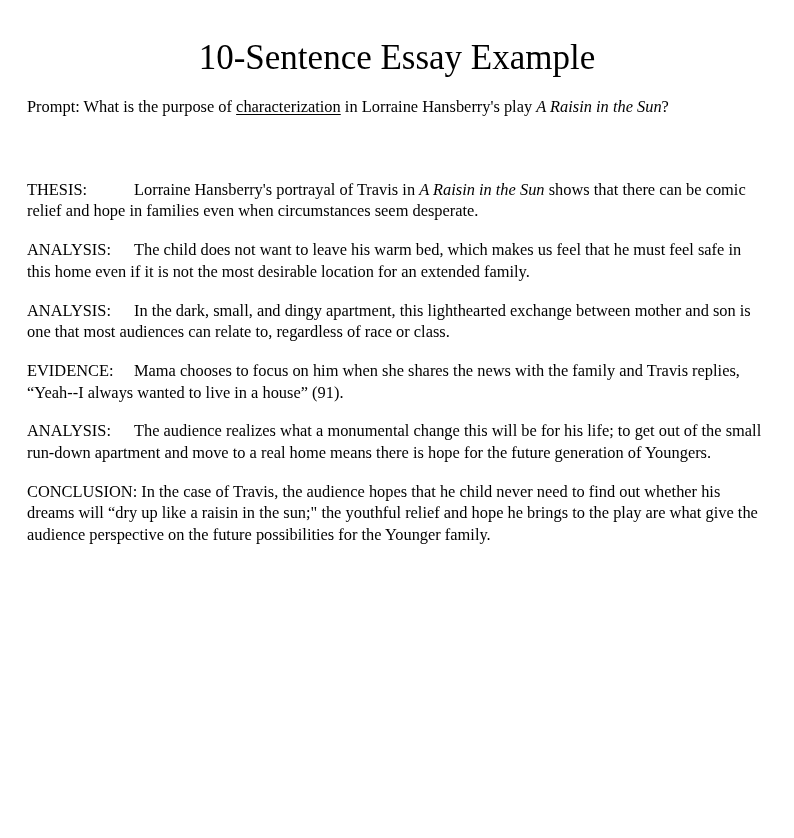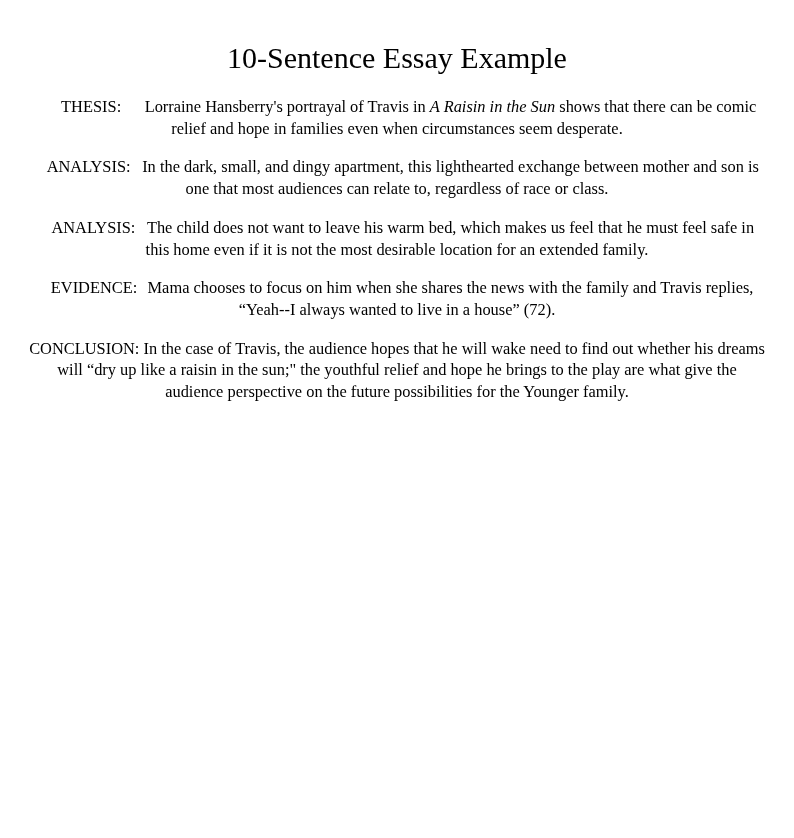--- a/index.html
+++ b/index.html
@@ -15,35 +15,34 @@
     color:var(--text-color);
     font-family:"Liberation Serif", serif;
   }
   .page{
     padding:0 27px;
     box-sizing:border-box;
     width:794px;
   }
   .title{
     margin:40px 0 21px 0;
-    font-size:30px;
+    font-size:35px;
     line-height:35px;
     font-weight:400;
     text-align:center;
   }
   .prompt{
     margin:0 0 61px 0;
     font-size:16.4px;
     line-height:21.7px;
   }
   .para{
     margin:16px 0 17px 0;
     font-size:16.4px;
     line-height:21.7px;
-    text-align:center;
   }
   .para-label.tab{
     display:inline-block;
     min-width:107px;
   }
   .seg.plain{font-style:normal;}
   .seg.italic{font-style:italic;}
   .seg.underline{text-decoration:underline;text-underline-offset:2px;}
   .seg.squiggle{
     text-decoration-line:underline;
@@ -51,20 +50,22 @@
     text-decoration-color:var(--squiggle-color);
     text-decoration-thickness:1px;
     text-underline-offset:3px;
   }
 </style>
 </head>
 <body>
 
 <main class="page">
   <h1 class="title">10-Sentence Essay Example</h1>
+  <p class="prompt"><span class="seg plain">Prompt: What is the purpose of </span><span class="seg underline">characterization</span><span class="seg plain"> in Lorraine Hansberry's play </span><span class="seg italic">A Raisin in the Sun</span><span class="seg plain">?</span></p>
   <section>
       <p class="para"><span class="para-label tab">THESIS:</span><span class="seg plain">Lorraine Hansberry's portrayal of Travis in </span><span class="seg italic">A Raisin in the Sun</span><span class="seg plain"> shows that there can be comic relief and hope in families even when circumstances seem desperate.</span></p>
+      <p class="para"><span class="para-label tab">ANALYSIS:</span><span class="seg plain">The child does not want to leave his warm bed, which makes us feel that he must feel safe in this home even if it is not the most desirable location for an extended family.</span></p>
       <p class="para"><span class="para-label tab">ANALYSIS:</span><span class="seg plain">In the dark, small, and dingy apartment, this lighthearted exchange between mother and son is one that most audiences can relate to, regardless of race or class.</span></p>
-      <p class="para"><span class="para-label tab">ANALYSIS:</span><span class="seg plain">The child does not want to leave his warm bed, which makes us feel that he must feel safe in this home even if it is not the most desirable location for an extended family.</span></p>
-      <p class="para"><span class="para-label tab">EVIDENCE:</span><span class="seg plain">Mama chooses to focus on him when she shares the news with the family and Travis replies, “Yeah--I always wanted to live in a house” (72).</span></p>
-      <p class="para"><span class="para-label">CONCLUSION:</span> <span class="seg plain">In the case of Travis, the audience hopes that he will wake need to find out whether his dreams will “dry up like a raisin in the sun;" the youthful relief and hope he brings to the play are what give the audience perspective on the future possibilities for the Younger family.</span></p>
+      <p class="para"><span class="para-label tab">EVIDENCE:</span><span class="seg plain">Mama chooses to focus on him when she shares the news with the family and Travis replies, “Yeah--I always wanted to live in a house” (91).</span></p>
+      <p class="para"><span class="para-label tab">ANALYSIS:</span><span class="seg plain">The audience realizes what a monumental change this will be for his life; to get out of the small run-down apartment and move to a real home means there is hope for the future generation of Youngers.</span></p>
+      <p class="para"><span class="para-label">CONCLUSION:</span> <span class="seg plain">In the case of Travis, the audience hopes that he child never need to find out whether his dreams will “dry up like a raisin in the sun;" the youthful relief and hope he brings to the play are what give the audience perspective on the future possibilities for the Younger family.</span></p>
     </section>
 </main>
 
 </body></html>

